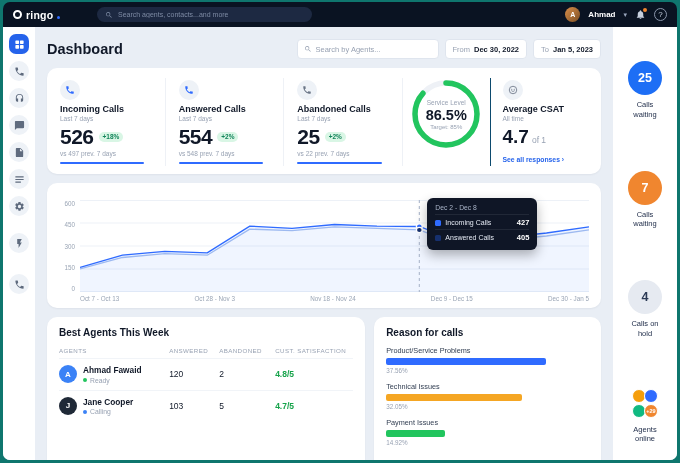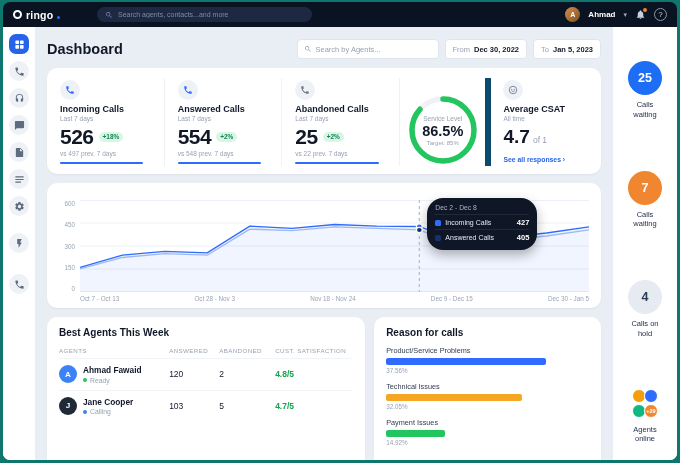--- a/index.html
+++ b/index.html
@@ -62,21 +62,21 @@
   .stat-col { flex:1.06; padding:2px 13px 0; border-right:1px solid #eef1f6; }
   .stat-chip { width:20px; height:20px; border-radius:50%; background:#eef2f7; display:flex; align-items:center; justify-content:center; margin-bottom:4px; }
   .stat-chip svg { width:10px; height:10px; }
   .stat-label { font-size:9px; font-weight:bold; color:#101828; }
   .stat-period { font-size:6.5px; color:#98a2b3; margin-top:1px; }
   .stat-value-row { display:flex; align-items:center; gap:5px; margin-top:4px; }
   .stat-value { font-size:21px; font-weight:bold; color:#101828; letter-spacing:-.5px; line-height:1; }
   .badge { background:#d9f6e5; color:#12845a; font-size:6.5px; font-weight:bold; padding:1.5px 4px; border-radius:7px; }
   .stat-compare { font-size:6.5px; color:#98a2b3; margin-top:3px; }
   .stat-underline { height:2px; background:#2f6bff; border-radius:2px; margin-top:5px; width:92%; }
-  .gauge-col { flex:1; display:flex; align-items:flex-end; justify-content:center; border-right:6px solid #0c4a6e; }
+  .gauge-col { flex:1; display:flex; align-items:flex-start; justify-content:center; border-right:1px solid #0c4a6e; }
   .gauge-wrap { position:relative; width:72px; height:72px; }
   .gauge-text { position:absolute; inset:0; display:flex; flex-direction:column; align-items:center; justify-content:center; gap:1px; }
   .gauge-label { font-size:6.5px; color:#98a2b3; }
   .gauge-value { font-size:14.5px; font-weight:bold; color:#101828; }
   .gauge-target { font-size:6px; color:#98a2b3; }
   .csat-col { flex:1; padding:2px 12px 0; }
   .csat-value-row { display:flex; align-items:baseline; gap:3px; margin-top:4px; }
   .csat-value { font-size:19px; font-weight:bold; color:#101828; }
   .csat-suffix { font-size:8.5px; color:#98a2b3; }
   .csat-link { font-size:6.8px; color:#2563eb; font-weight:bold; margin-top:5px; display:inline-block; cursor:pointer; }
@@ -86,21 +86,21 @@
   .vol-header { display:flex; align-items:center; }
   .card-title { font-size:10px; font-weight:bold; color:#101828; }
   .dl-btn { margin-left:auto; display:flex; align-items:center; gap:4px; border:1px solid #c9d8f4; color:#2563eb; font-size:7.5px; font-weight:bold; border-radius:5px; padding:3px 8px; background:#fff; cursor:pointer; font-family:inherit; }
   .dl-btn svg { width:8px; height:8px; }
   .chart-row { display:flex; margin-top:8px; gap:5px; }
   .y-axis { display:flex; flex-direction:column; justify-content:space-between; align-items:flex-end; font-size:6.3px; color:#9aa5b5; height:92px; width:16px; flex-shrink:0; }
   .chart-col { flex:1; min-width:0; }
   .chart-area { position:relative; }
   .chart-area svg { display:block; width:100%; height:92px; }
   .x-axis { display:flex; justify-content:space-between; font-size:6.3px; color:#9aa5b5; margin-top:3px; }
-  .tooltip { position:absolute; top:-2px; width:110px; background:#0f1626; border-radius:16px; padding:6px 8px 6px; box-shadow:0 5px 12px rgba(0,0,0,.3); }
+  .tooltip { position:absolute; top:-2px; width:110px; background:#0f1626; border-radius:6px; padding:6px 8px 6px; box-shadow:0 5px 12px rgba(0,0,0,.3); }
   .tt-title { color:#aab4c8; font-size:6.8px; margin-bottom:3px; }
   .tt-row { display:flex; align-items:center; gap:4px; padding:3px 0 2px; border-top:1px solid rgba(255,255,255,.08); }
   .tt-sq { width:6px; height:6px; border-radius:1.5px; flex-shrink:0; }
   .tt-name { color:#e3e8f2; font-size:7px; }
   .tt-val { margin-left:auto; color:#fff; font-weight:bold; font-size:7.5px; }
 
   
   .bottom-row { display:flex; gap:9px; margin-top:9px; align-items:flex-start; }
   .agents-card { flex:1.45; background:#fff; border-radius:10px; padding:10px 12px; min-height:165px; box-shadow:0 1px 2px rgba(16,24,40,.05); }
   .reasons-card { flex:1; background:#fff; border-radius:10px; padding:10px 12px; min-height:165px; box-shadow:0 1px 2px rgba(16,24,40,.05); }

